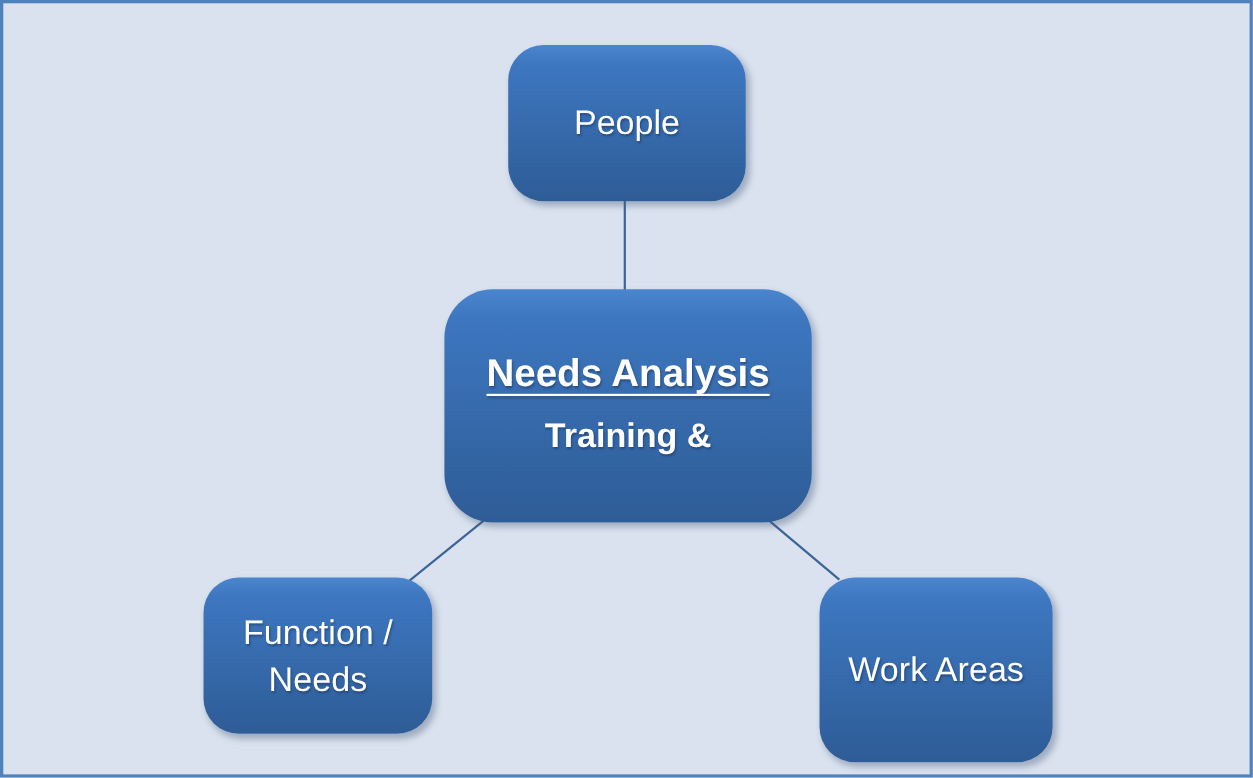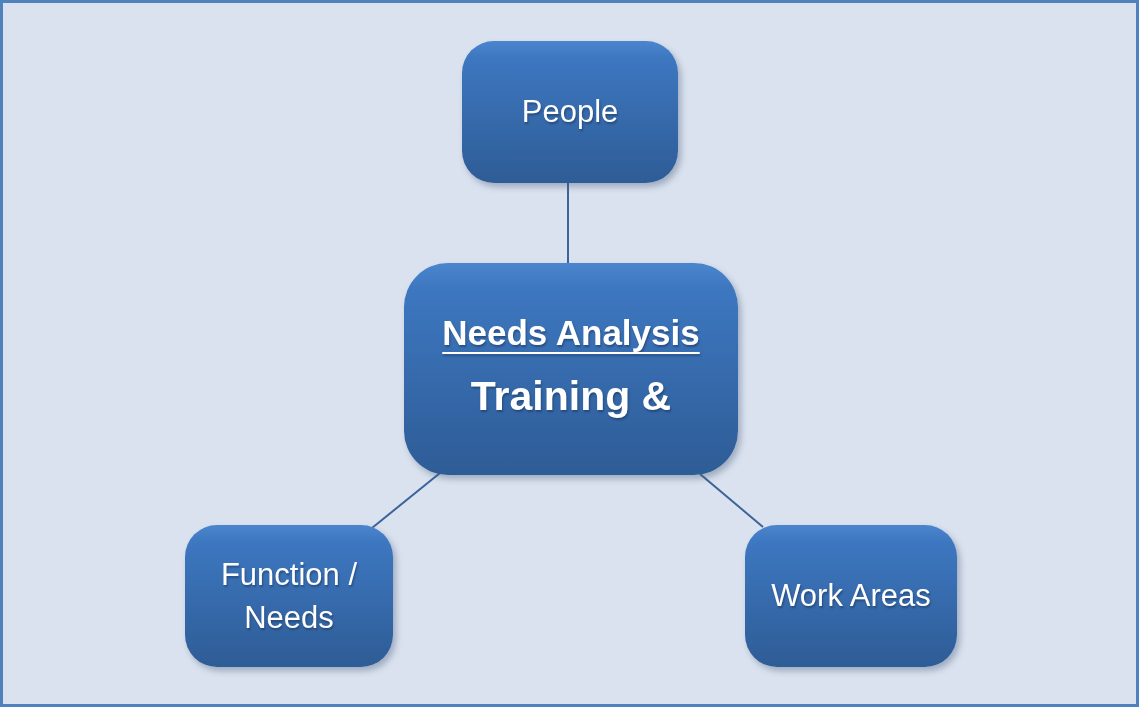--- a/index.html
+++ b/index.html
@@ -54,37 +54,37 @@
   .node-center .title {
     font-size: 35px;
     font-weight: bold;
     text-decoration: underline;
     text-underline-offset: 7px;
     text-decoration-thickness: 2px;
     margin-bottom: 14px;
   }
   .node-center .subtitle-line {
     display: block;
-    font-size: 41px;
+    font-size: 31px;
     font-weight: bold;
     line-height: 1.42;
   }
   .node-function-role {
     left: 182px; top: 522px;
     width: 208px; height: 142px;
     border-radius: 32px;
     font-size: 31px;
   }
   .node-function-role .label-line {
     display: block;
     line-height: 1.4;
   }
   .node-work-areas {
     left: 742px; top: 522px;
-    width: 212px; height: 142px;
+    width: 212px; height: 168px;
     border-radius: 32px;
     font-size: 31px;
   }
 </style>
 </head>
 <body>
 
 <div class="canvas">
 
   <svg class="connectors" viewBox="0 0 1133 701" xmlns="http://www.w3.org/2000/svg">

